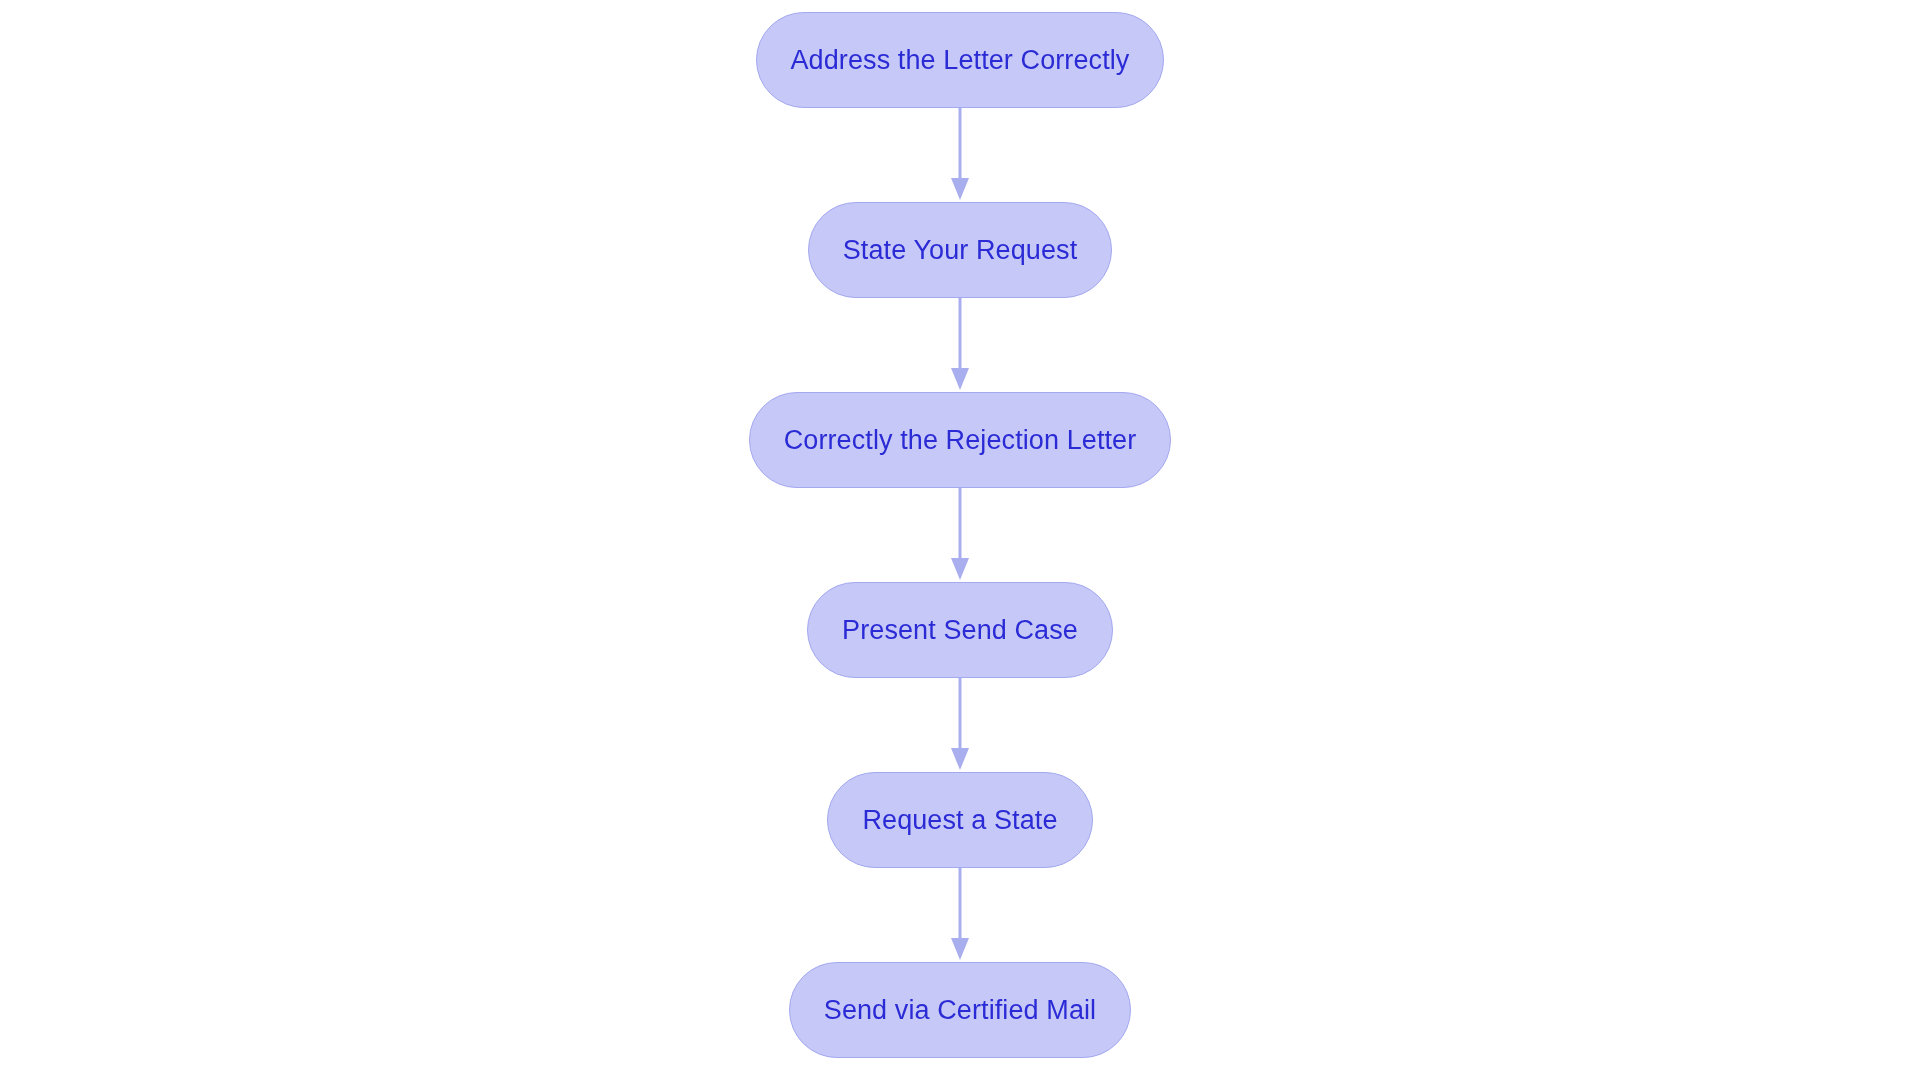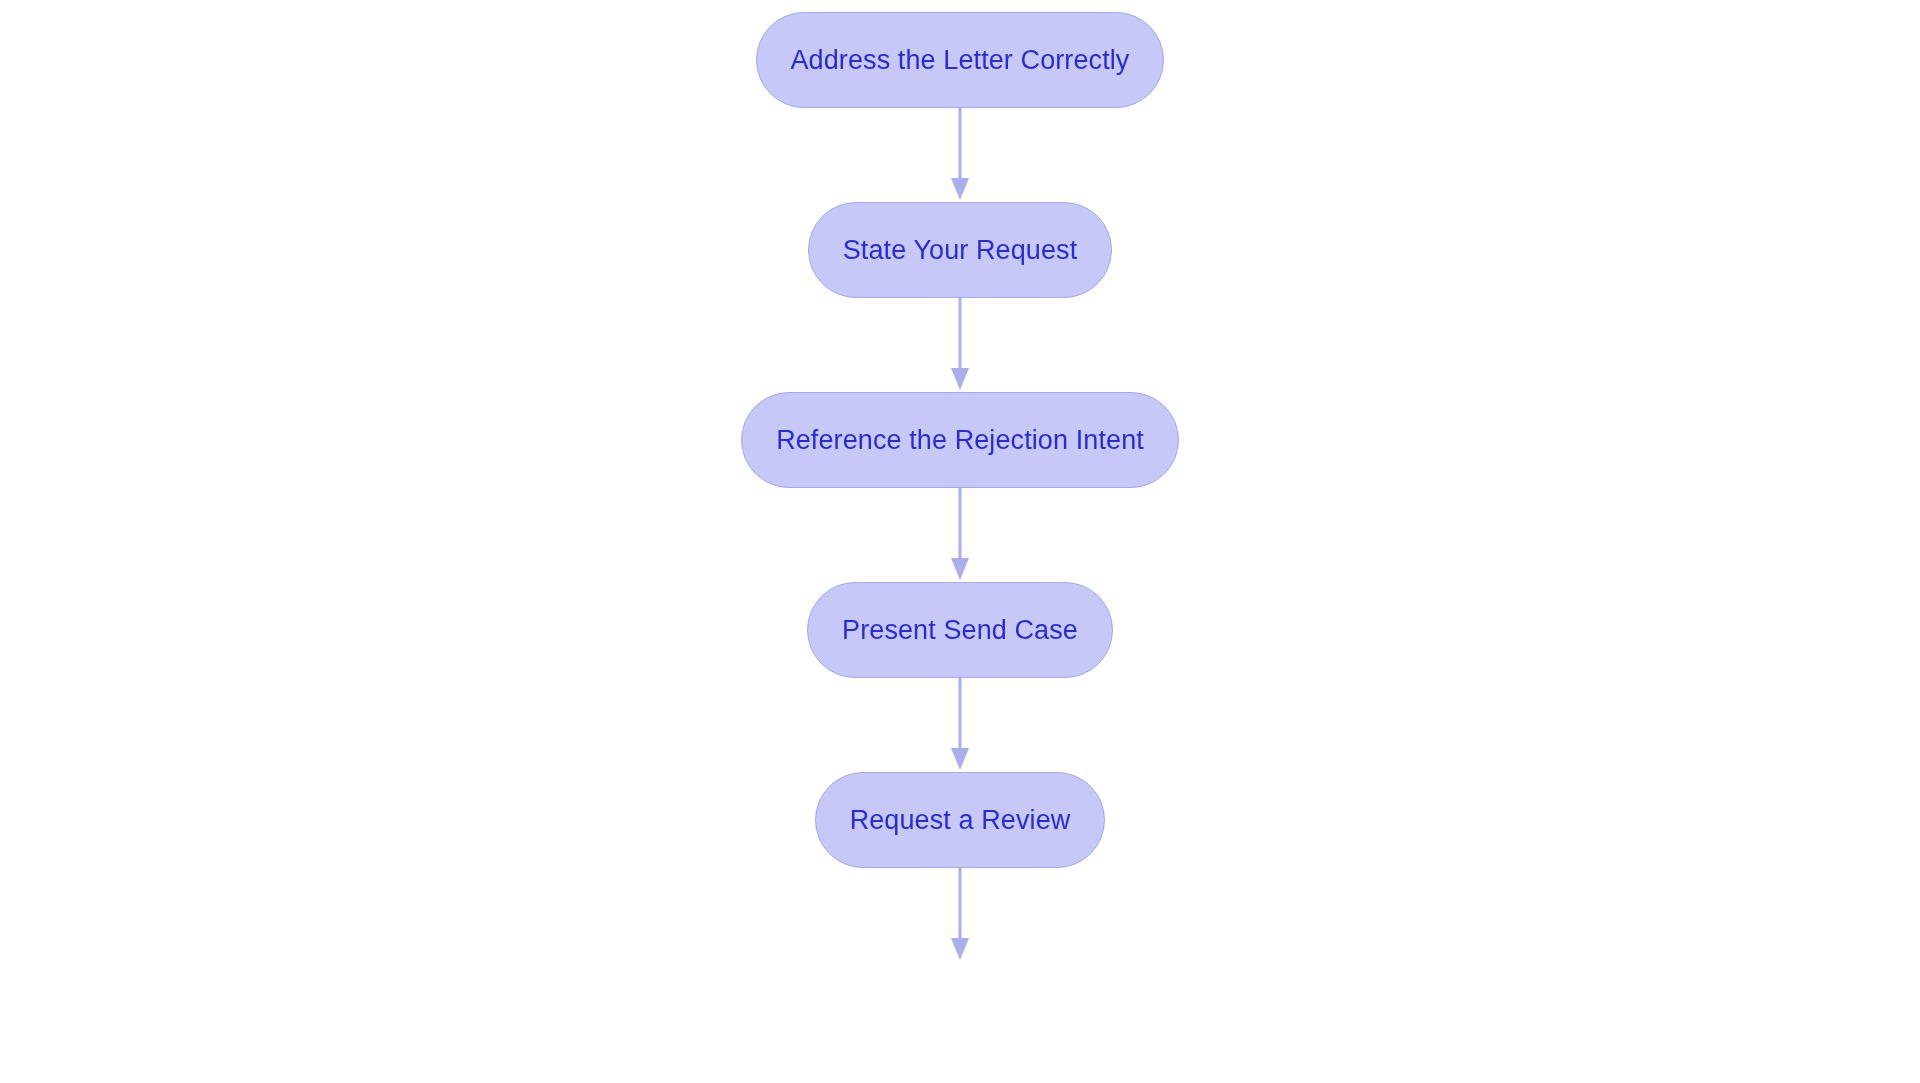--- a/index.html
+++ b/index.html
@@ -92,41 +92,44 @@
     <div class="flow-node">
       <span class="flow-node-label">State Your Request</span>
     </div>
 
     <svg class="flow-connector" viewBox="0 0 26 94">
       <line x1="13" y1="0" x2="13" y2="72"></line>
       <polygon points="4,70 22,70 13,92"></polygon>
     </svg>
 
     <div class="flow-node">
-      <span class="flow-node-label">Reference the Rejection Intent</span>
+      <span class="flow-node-label">Correctly the Rejection Letter</span>
     </div>
 
     <svg class="flow-connector" viewBox="0 0 26 94">
       <line x1="13" y1="0" x2="13" y2="72"></line>
       <polygon points="4,70 22,70 13,92"></polygon>
     </svg>
 
     <div class="flow-node">
       <span class="flow-node-label">Present Send Case</span>
     </div>
 
     <svg class="flow-connector" viewBox="0 0 26 94">
       <line x1="13" y1="0" x2="13" y2="72"></line>
       <polygon points="4,70 22,70 13,92"></polygon>
     </svg>
 
     <div class="flow-node">
-      <span class="flow-node-label">Request a Review</span>
+      <span class="flow-node-label">Request a State</span>
     </div>
 
     <svg class="flow-connector" viewBox="0 0 26 94">
       <line x1="13" y1="0" x2="13" y2="72"></line>
       <polygon points="4,70 22,70 13,92"></polygon>
     </svg>
 
+    <div class="flow-node">
+      <span class="flow-node-label">Send via Certified Mail</span>
+    </div>
 
   </div>
 </div>
 
 </body></html>

